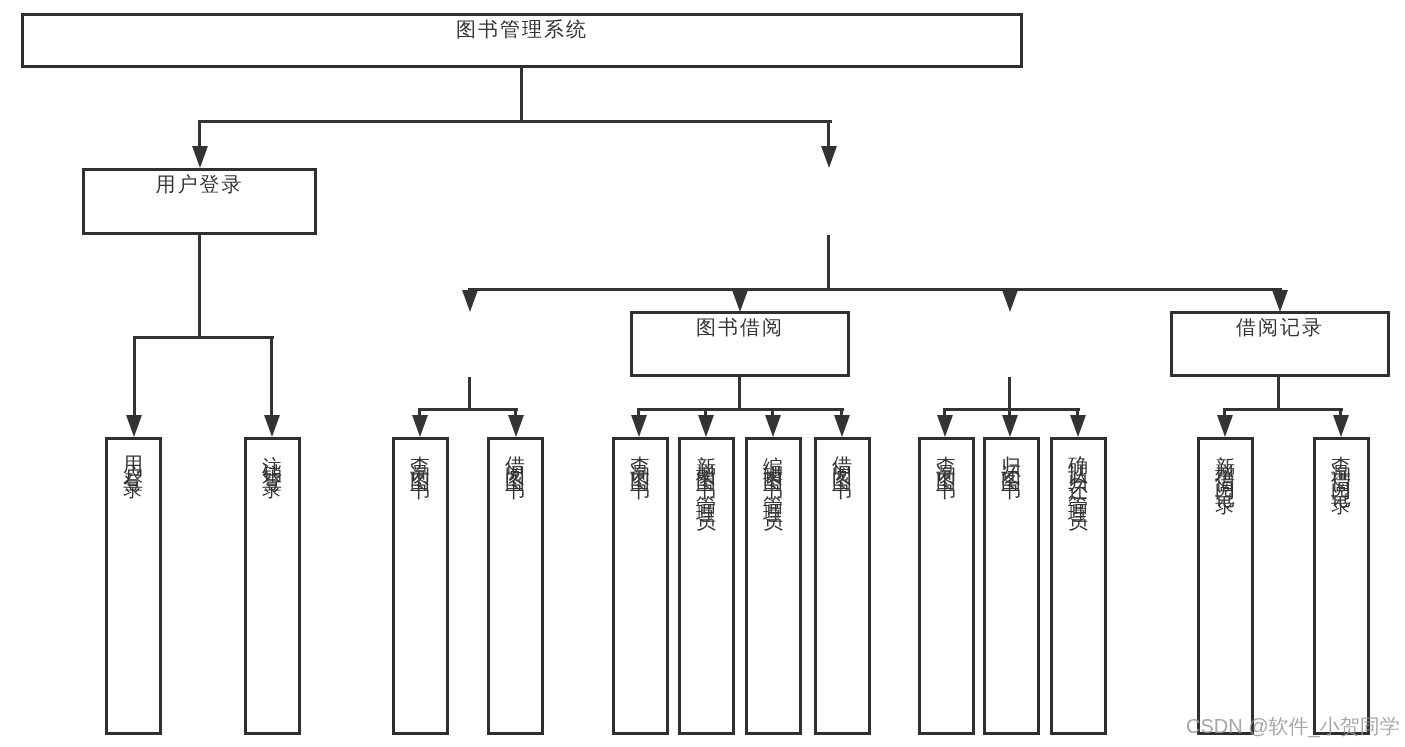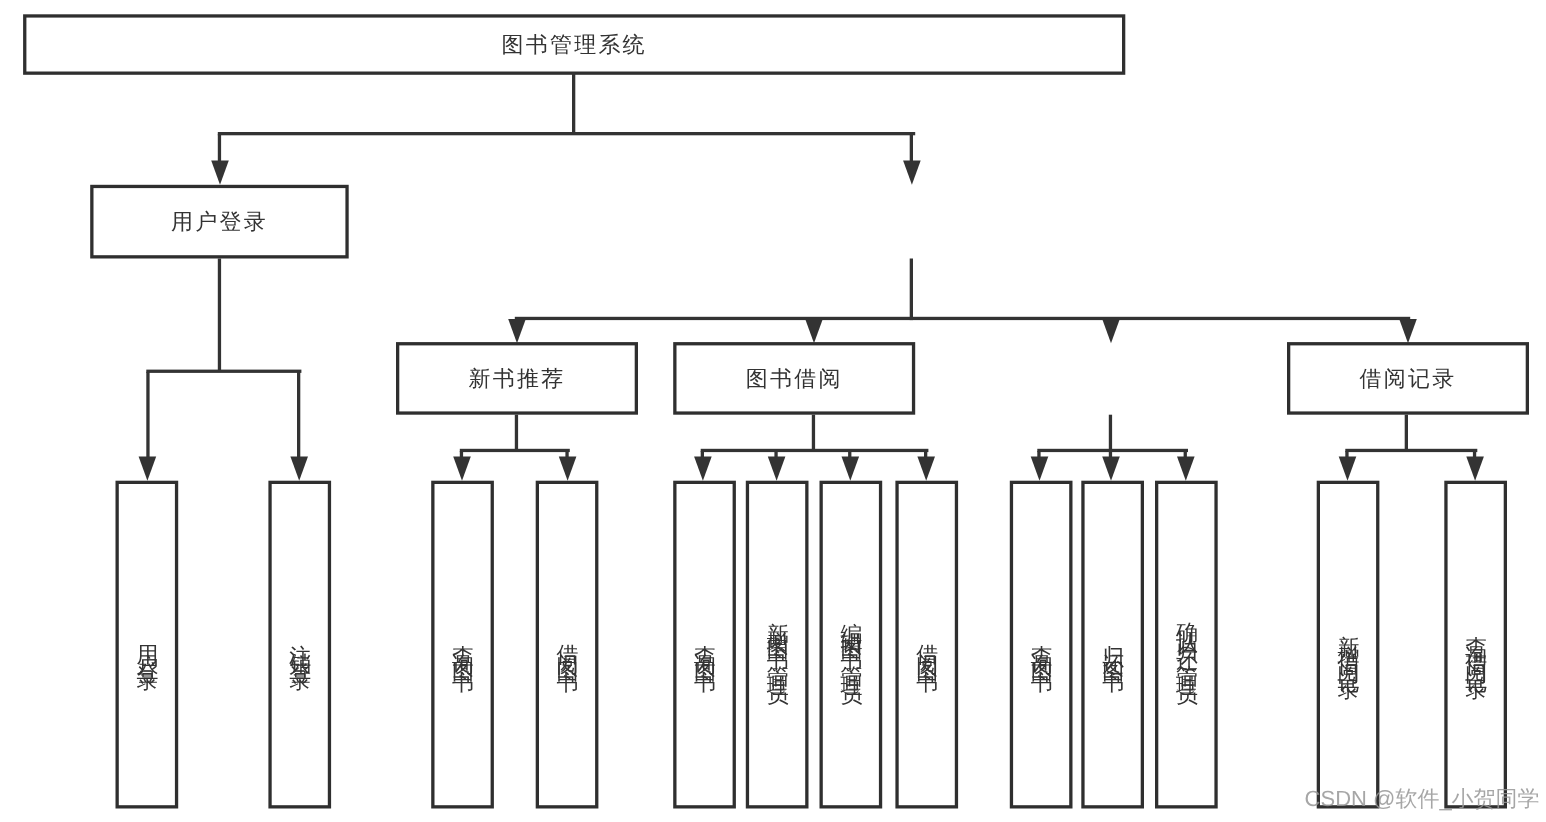--- a/index.html
+++ b/index.html
@@ -7,21 +7,21 @@
     width:1405px; height:747px; position:relative; overflow:hidden;
     background:#ffffff;
     font-family:"Liberation Sans","DejaVu Sans",sans-serif;
   }
   .canvas { position:absolute; left:0; top:0; width:1405px; height:747px; }
 
   
   .box {
     position:absolute; box-sizing:border-box;
     border:3px solid #2f2f2f; background:#ffffff;
-    display:flex; align-items:center; justify-content:center;
+    display:flex; justify-content:center;
     color:#333333;
   }
   .hlabel { font-size:20px; letter-spacing:2px; color:#333333; white-space:nowrap; }
   .l2 { top:168px; width:235px; height:67px; }
   .l3 { top:311px; width:220px; height:66px; }
   .vbox { top:437px; width:57px; height:298px; }
   .vbox span {
     writing-mode:vertical-rl; text-orientation:mixed;
     font-size:20px; letter-spacing:8px; color:#333333; line-height:1;
   }
@@ -45,24 +45,21 @@
 <div class="canvas">
 
   <div class="box" style="left:21px;top:13px;width:1002px;height:55px">
     <span class="hlabel">图书管理系统</span>
   </div>
 
   <div class="box l2" style="left:82px">
     <span class="hlabel">用户登录</span>
   </div>
 
-  <div class="box l3" style="left:360px">
-    <span class="hlabel">新书推荐</span>
-  </div>
-  <div class="box l3" style="left:612px">
+  <div class="box l3" style="left:630px">
     <span class="hlabel">图书借阅</span>
   </div>
   <div class="box l3" style="left:1170px">
     <span class="hlabel">借阅记录</span>
   </div>
 
   <div class="box vbox" style="left:105px">
     <span>用户登录</span>
   </div>
   <div class="box vbox" style="left:244px">

